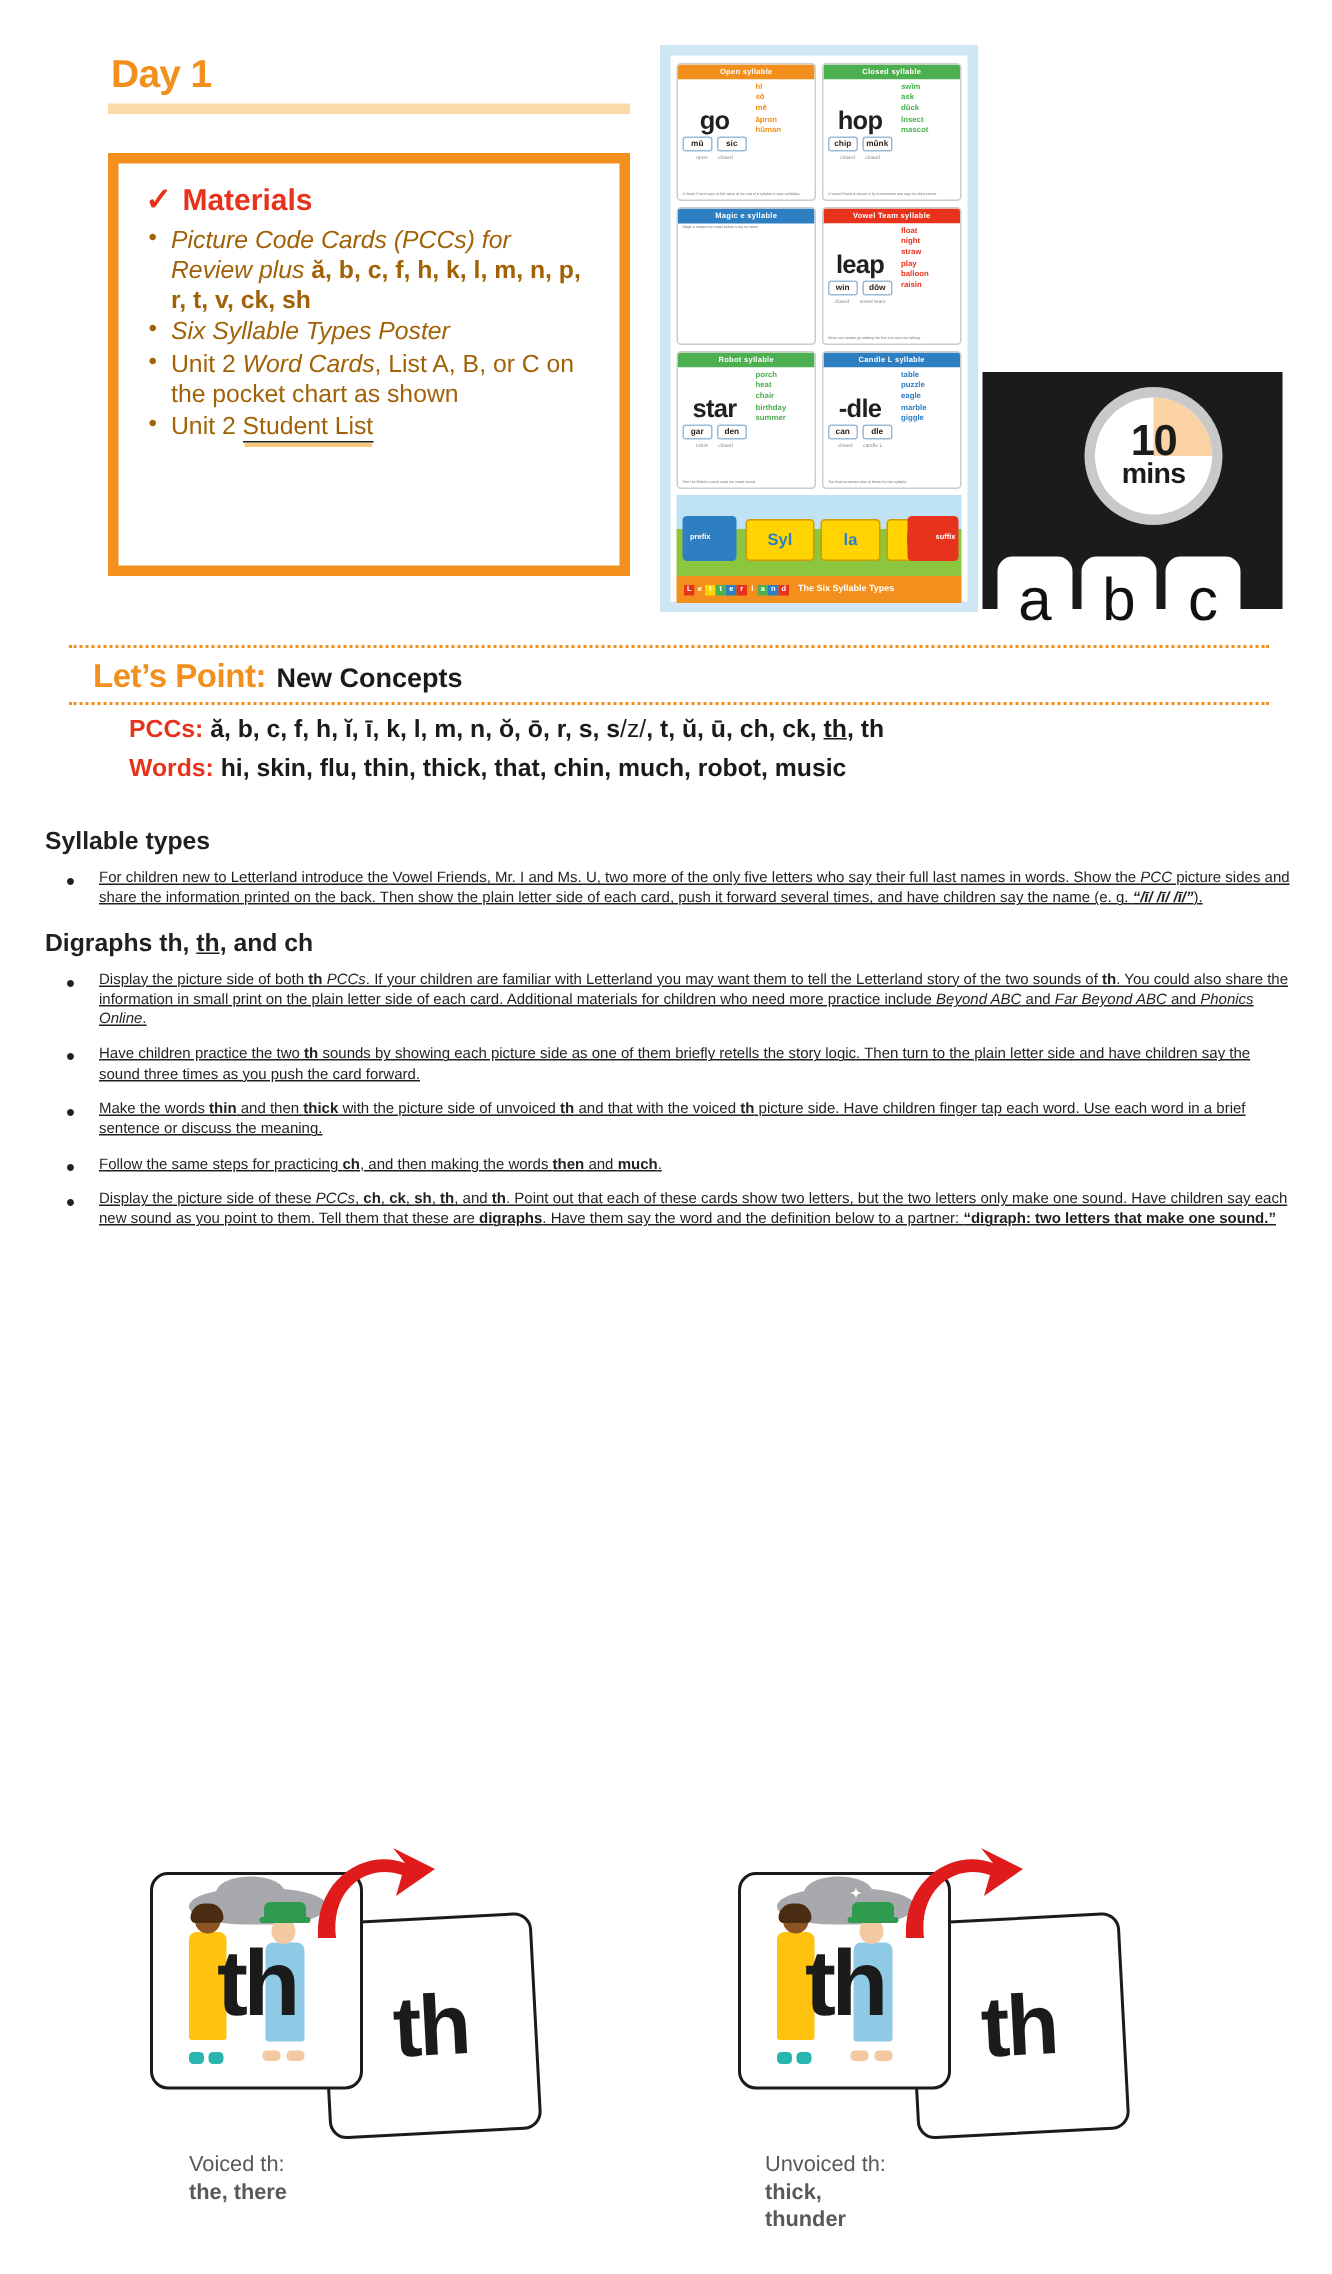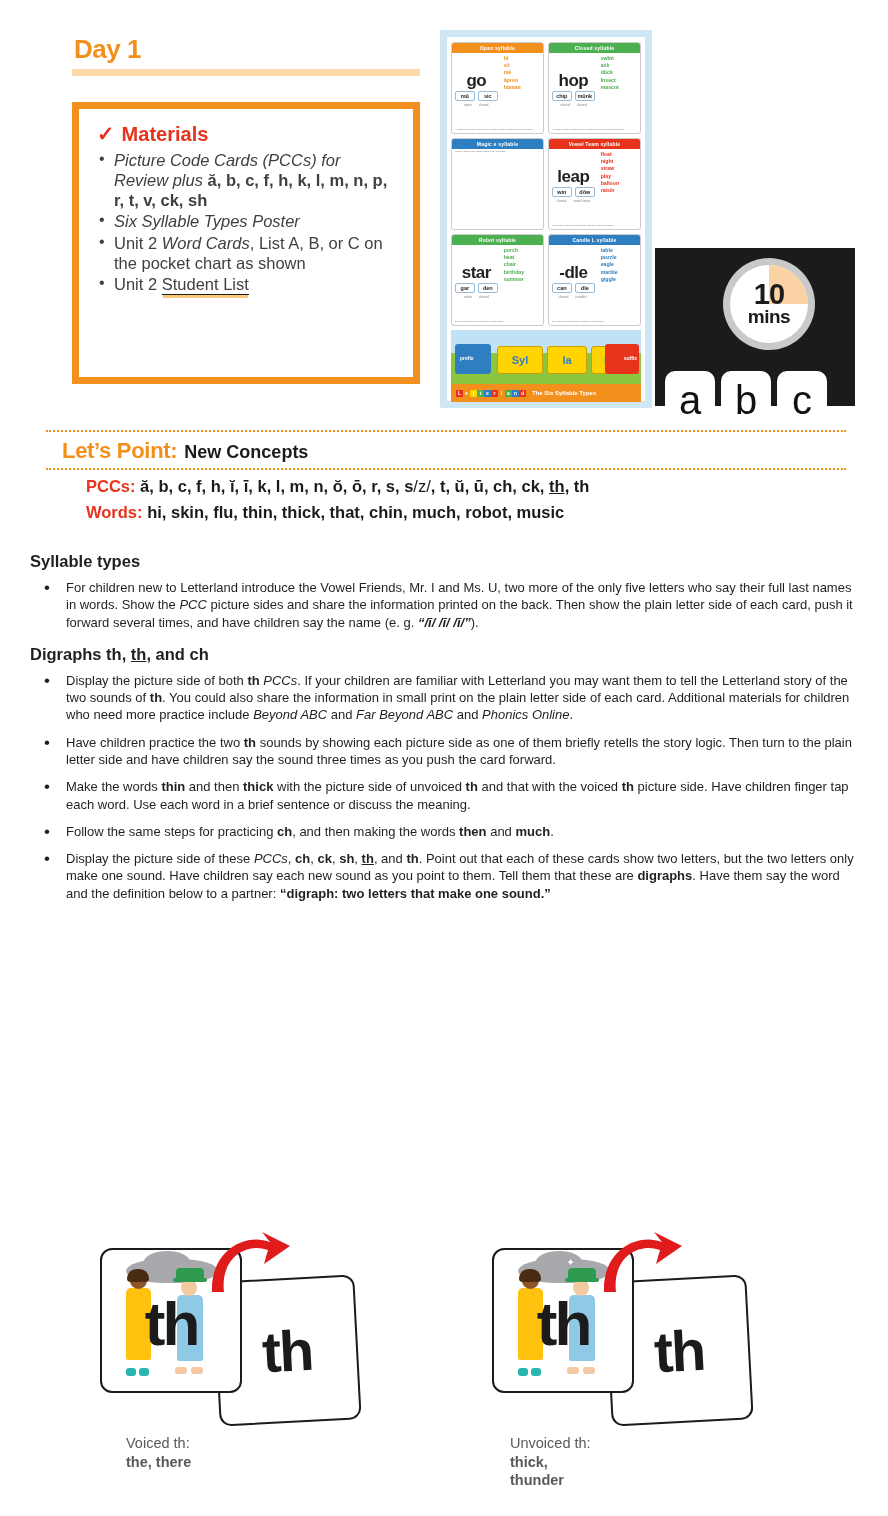--- a/index.html
+++ b/index.html
@@ -28,21 +28,21 @@
   }
   #materials-inner { padding:14px 16px 6px 18px; }
   #materials-head {
     font-size:20px; font-weight:700; color:#E8331C; margin-bottom:4px;
     display:flex; align-items:baseline; gap:7px;
   }
   #materials-head .tick { font-size:21px; line-height:1; }
   .mat-list { list-style:none; margin:0; padding:0; }
   .mat-list li {
     position:relative; padding-left:17px; font-size:16.5px;
-    line-height:1.22; margin-bottom:1px; color:#404040;
+    line-height:1.22; margin-bottom:1px; color:#a16207;
   }
   .mat-list li:before {
     content:"\2022"; position:absolute; left:2px; top:-1px; font-size:16px;
   }
   .it { font-style:italic; }
   .bd { font-weight:700; }
   .ul-student {
     border-bottom:1.6px solid #1b1b1b;
     box-shadow: 0 4px 0 -1px #FBC87A;
     padding-bottom:1px;
@@ -104,21 +104,21 @@
   #ll-title { font-size:22px; font-weight:700; color:#F3901D; letter-spacing:-.3px; }
   #ll-sub { font-size:18px; font-weight:700; color:#1b1b1b; }
   .ll-line { padding-left:40px; font-size:16.5px; font-weight:700; color:#1b1b1b; margin-top:7px; }
   .ll-line .lbl { color:#E8331C; font-weight:700; }
   .ll-line .slash { font-weight:400; }
 
   
   #content { position:absolute; left:28px; top:552px; width:832px; }
   .sec-head { font-size:16.5px; font-weight:700; margin:0 0 8px 2px; }
   .blist { list-style:none; margin:0 0 14px 0; padding:0; }
-  .blist li { position:relative; padding-left:38px; font-size:13px; line-height:1.33; margin-bottom:10px; }
+  .blist li { position:relative; padding-left:38px; font-size:10px; line-height:1.33; margin-bottom:10px;text-decoration:underline; }
   .blist li:before { content:"\2022"; position:absolute; left:16px; top:-2px; font-size:17px; }
 
   
   .card-pair { position:absolute; }
   #pair-voiced { left:96px; top:1238px; width:290px; height:270px; }
   #pair-unvoiced { left:488px; top:1238px; width:290px; height:270px; }
   .pcc-card {
     position:absolute; width:142px; height:145px; background:#fff;
     border:2.4px solid #1b1b1b; border-radius:12px;
   }

